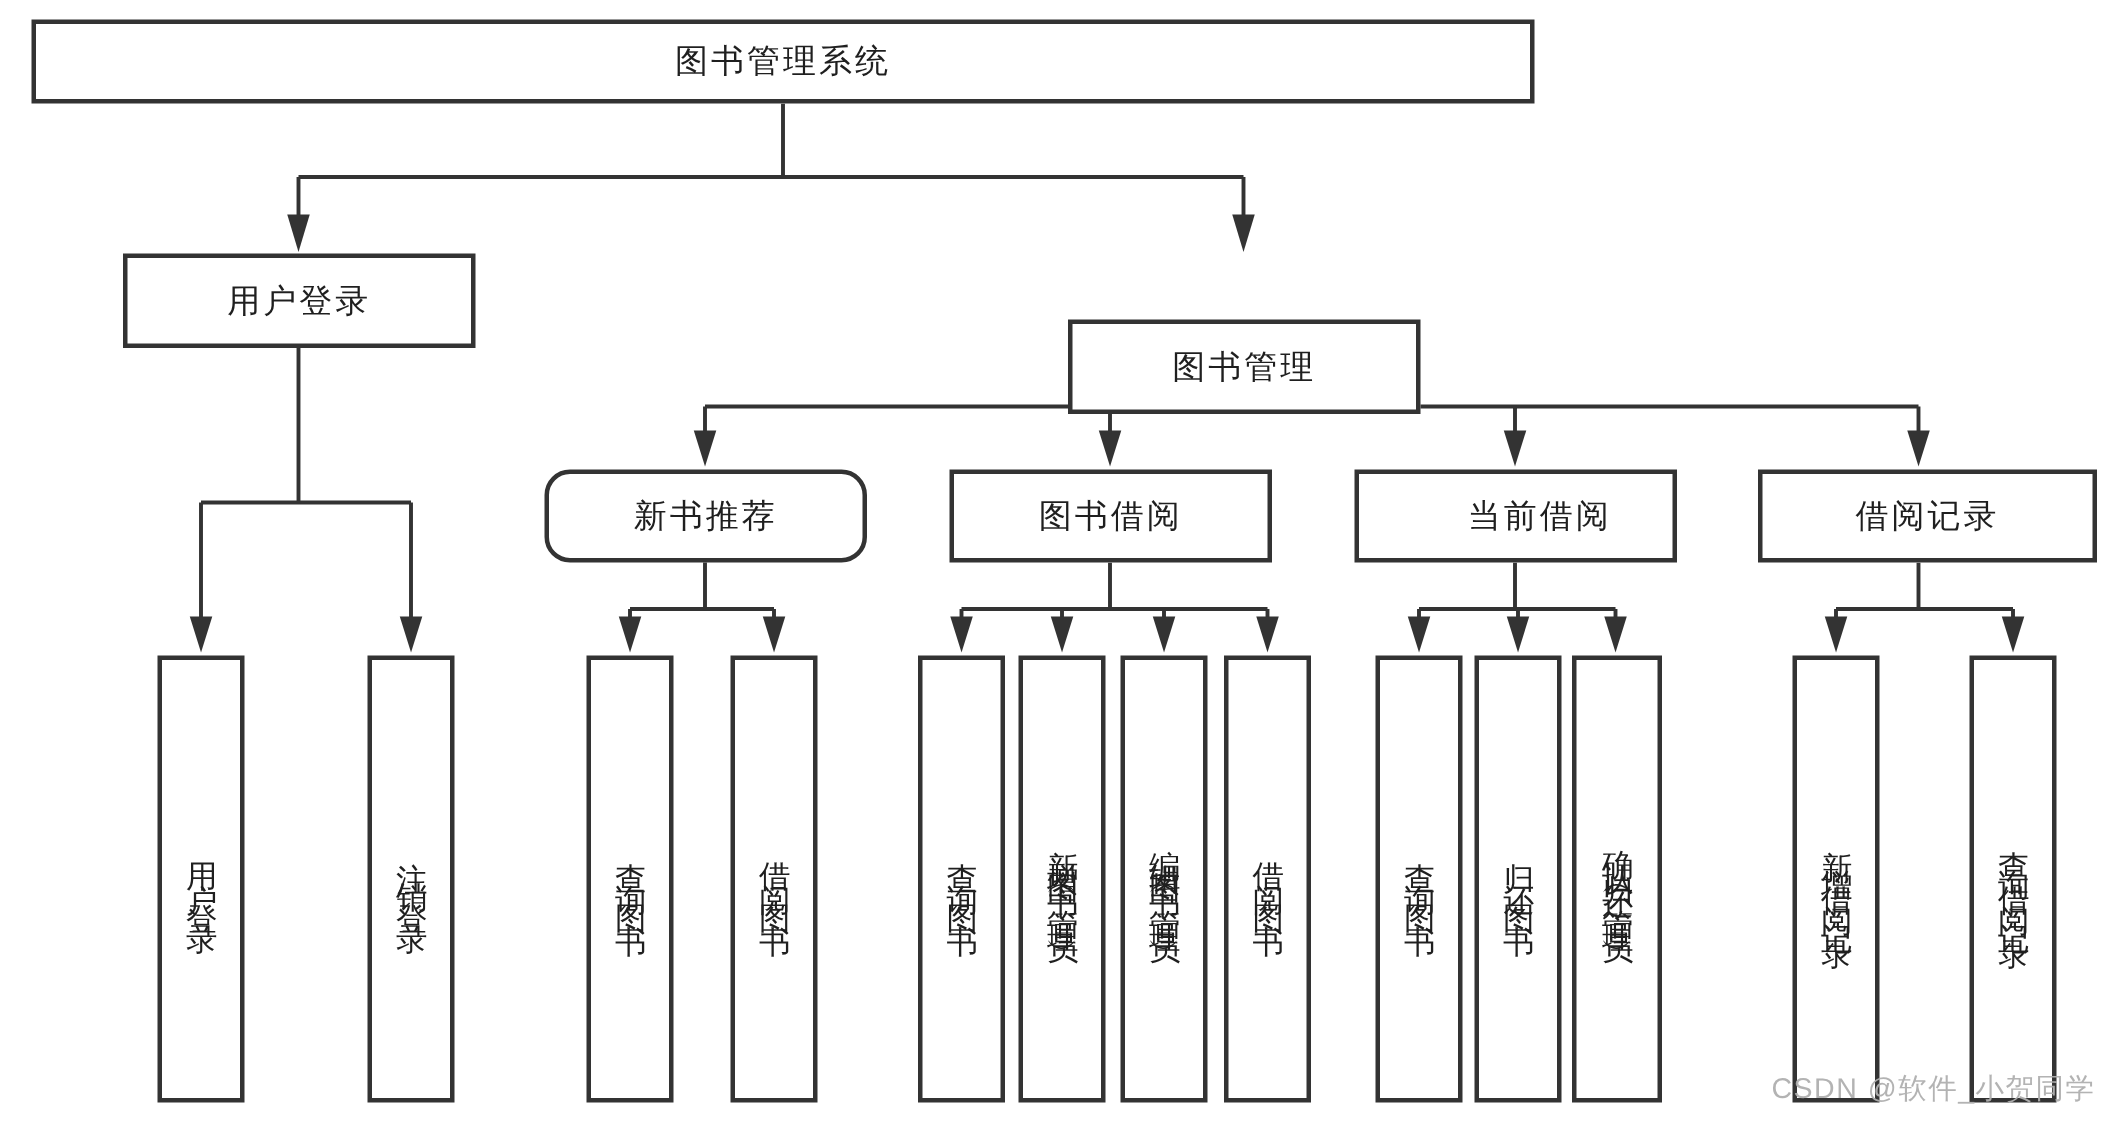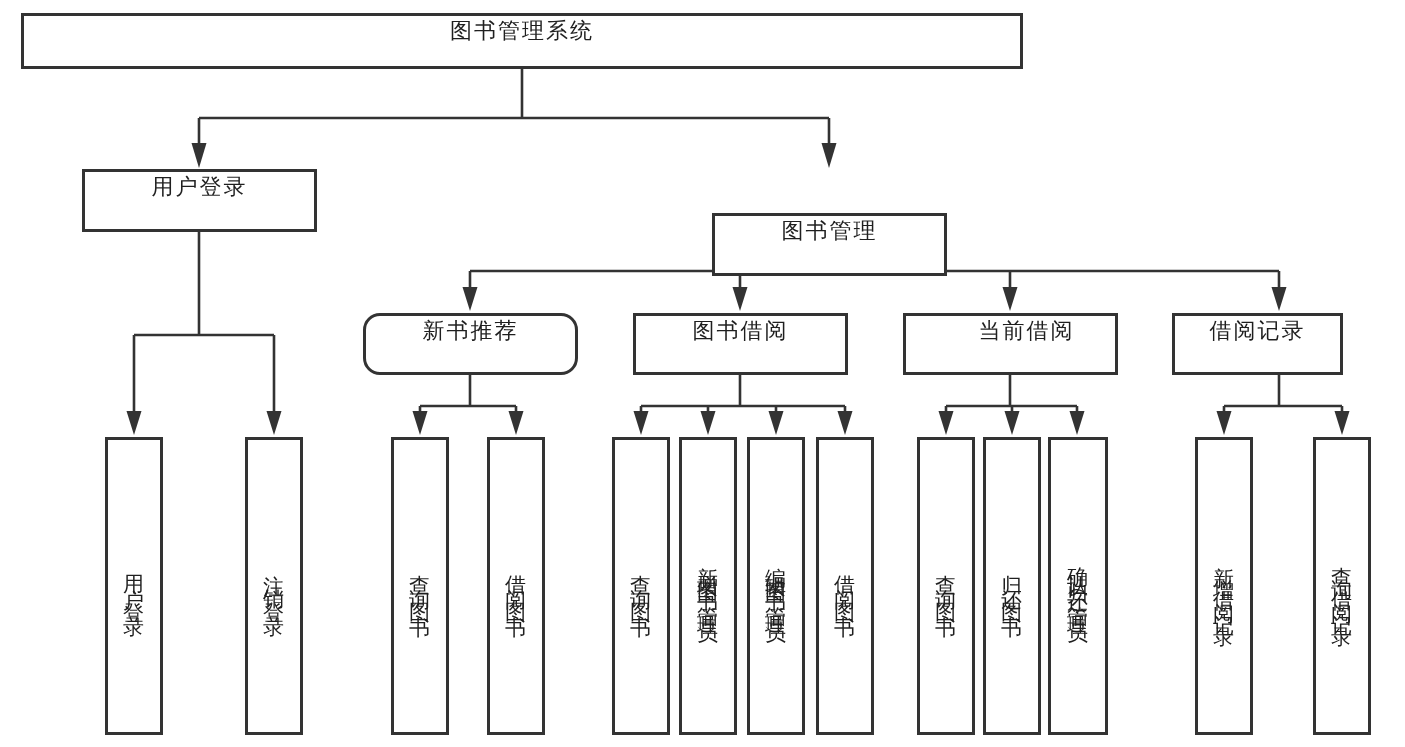--- a/index.html
+++ b/index.html
@@ -20,21 +20,21 @@
     left: 0;
     top: 0;
     z-index: 0;
   }
   .hnode {
     position: absolute;
     box-sizing: border-box;
     border: 3px solid #333333;
     background: #ffffff;
     display: flex;
-    align-items: flex-start;
+    align-items: center;
     justify-content: center;
     font-size: 22px;
     letter-spacing: 2px;
     color: #1f1f1f;
     z-index: 1;
   }
   .leaf {
     position: absolute;
     box-sizing: border-box;
     top: 437px;
@@ -129,21 +129,21 @@
 
   <div class="hnode" style="left:363px; top:313px; width:215px; height:62px;border-radius:17px;">
     <span>新书推荐</span>
   </div>
   <div class="hnode" style="left:633px; top:313px; width:215px; height:62px;font-family:Liberation Mono, monospace;">
     <span>图书借阅</span>
   </div>
   <div class="hnode" style="left:903px; top:313px; width:215px; height:62px;padding-left:32px;">
     <span>当前借阅</span>
   </div>
-  <div class="hnode" style="left:1172px; top:313px; width:171px; height:62px;">
+  <div class="hnode" style="left:1172px; top:313px; width:226px; height:62px;">
     <span>借阅记录</span>
   </div>
 
   <div class="leaf" style="left:105px;">
     <span>用户登录</span>
   </div>
   <div class="leaf" style="left:245px;">
     <span>注销登录</span>
   </div>
 
@@ -177,14 +177,15 @@
     <span>确认归还（管理员）</span>
   </div>
 
   <div class="leaf med" style="left:1195px;">
     <span>新增借阅记录</span>
   </div>
   <div class="leaf med" style="left:1313px;">
     <span>查询借阅记录</span>
   </div>
 
+  <div class="watermark">CSDN @软件_小贺同学</div>
 
 </div>
 
 </body></html>

